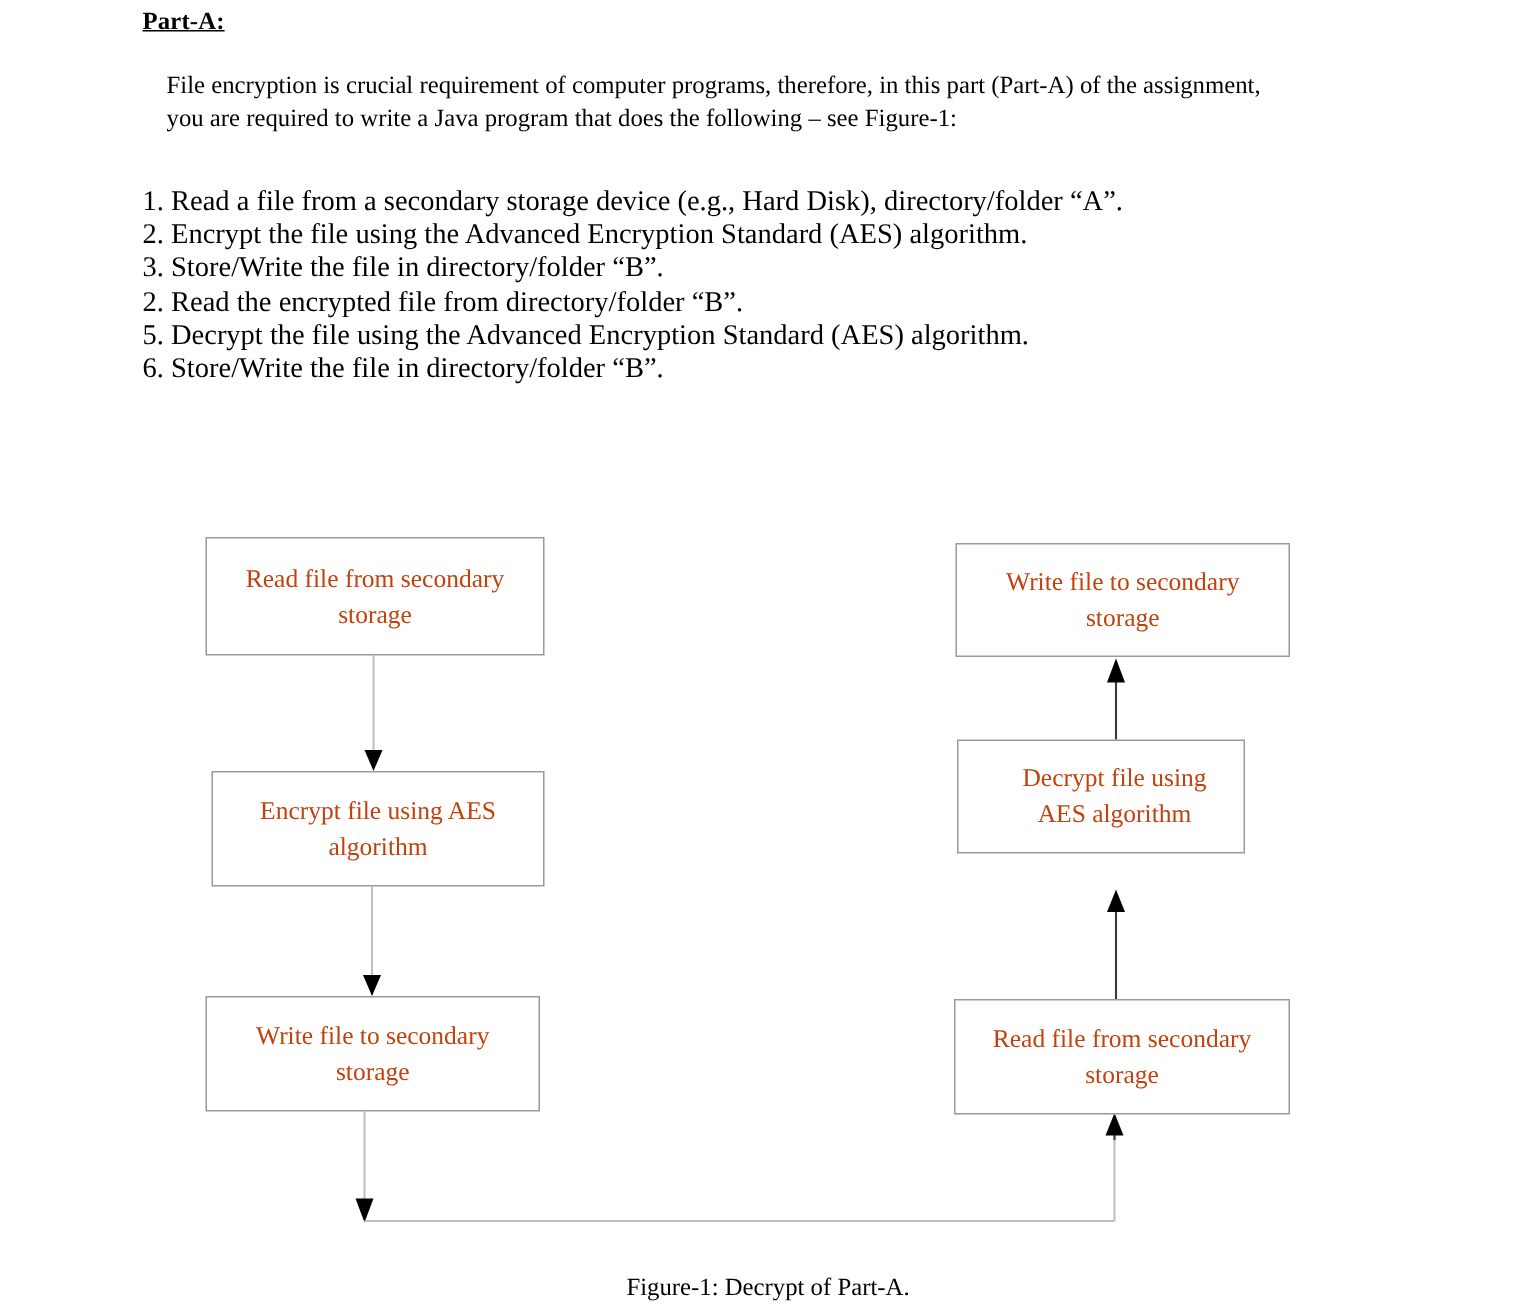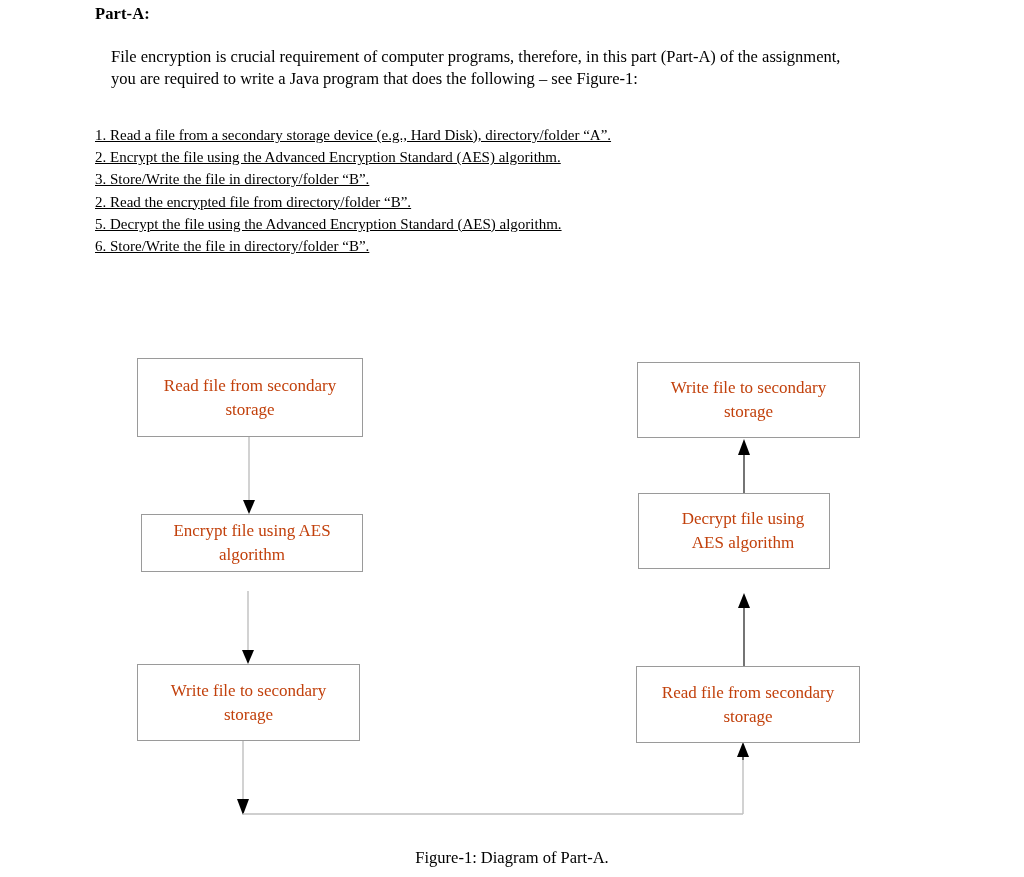--- a/index.html
+++ b/index.html
@@ -23,34 +23,34 @@
     left: 95px;
     top: 0;
     width: 760px;
   }
   .heading {
     font-weight: bold;
     font-size: 16.5px;
     line-height: 21px;
     margin: 3px 0 6px 0;
     letter-spacing: 0.1px;
+    text-decoration: underline;
   }
   .para {
     font-size: 16.5px;
     line-height: 22px;
     margin: 22px 0 0 16px;
     width: 752px;
   }
   .steps {
     margin: 34px 0 0 0;
-    font-size: 15px;
+    font-size: 19px;
     line-height: 22.2px;
     list-style: none;
     padding: 0;
-    text-decoration: underline;
   }
   .steps li {
     white-space: nowrap;
   }
 
   
   .figure {
     position: absolute;
     left: 0;
     top: 0;
@@ -145,23 +145,23 @@
 
   <g>
     <line x1="744" y1="516" x2="744" y2="452" stroke="#3a3a3a" stroke-width="1.4"></line>
     <path d="M738,455 L750,455 L744,439 Z" fill="#000000"></path>
   </g>
 </svg>
 </div>
 
 <div class="node" style="left:137px; top:358px; width:226px; height:79px;">Read file from secondary storage</div>
 
-<div class="node" style="left:141px; top:514px; width:222px; height:58px;text-align:center;">Encrypt file using AES algorithm</div>
+<div class="node" style="left:141px; top:514px; width:222px; height:77px;text-align:center;">Encrypt file using AES algorithm</div>
 
 <div class="node" style="left:137px; top:664px; width:223px; height:77px;">Write file to secondary storage</div>
 
 <div class="node" style="left:636px; top:666px; width:224px; height:77px;">Read file from secondary storage</div>
 
 <div class="node" style="left:638px; top:493px; width:192px; height:76px;padding-left:28px;">Decrypt file using AES algorithm</div>
 
 <div class="node" style="left:637px; top:362px; width:223px; height:76px;">Write file to secondary storage</div>
 
-<div class="caption">Figure-1: Diagram of Part-A.</div>
+<div class="caption">Figure-1: Decrypt of Part-A.</div>
 
 </body></html>

